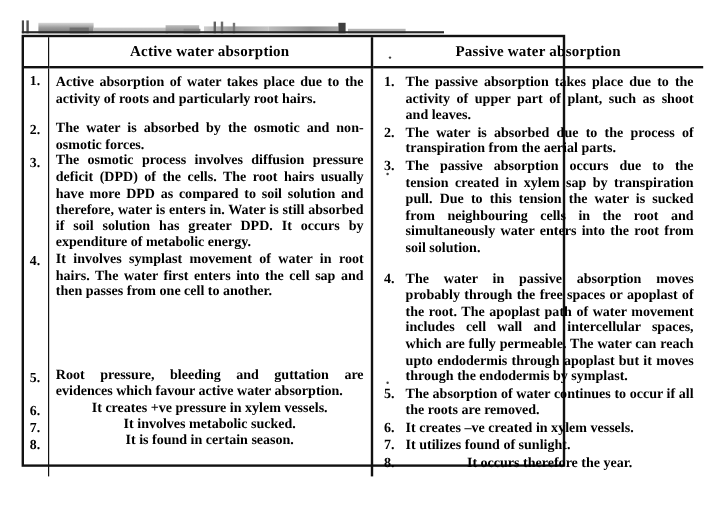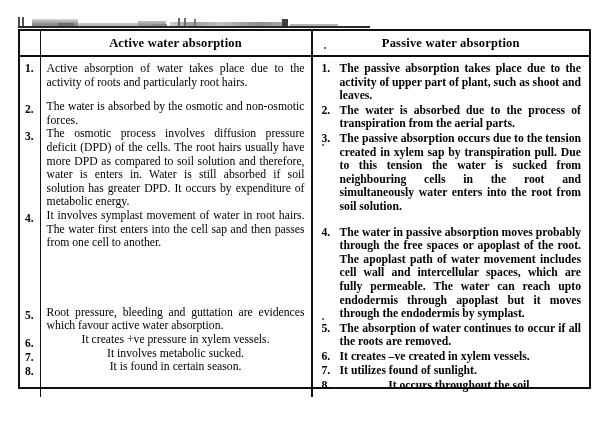--- a/index.html
+++ b/index.html
@@ -50,21 +50,21 @@
          background: linear-gradient(90deg,#bbbbbb 0%,#8e8e8e 60%,#a8a8a8 100%); }
   .sm13{ left: 264px; width: 6px;  height: 9px;  background: #3f3f3f; }
   .sm14{ left: 272px; width: 48px; height: 4px;  background: #b4b4b4; }
   .sm15{ left: 0px;   width: 352px;height: 2px;  background: #2a2a2a; }
 
   
   .table-wrap {
     position: absolute;
     left: 18px;
     top: 29px;
-    width: 573px;
+    width: 453px;
     height: 360px;
     box-sizing: border-box;
     border: 2px solid #111111;
     background: #ffffff;
   }
   .cmp-table {
     width: 100%;
     height: 100%;
     border-collapse: collapse;
     table-layout: fixed;
@@ -126,21 +126,21 @@
     font-weight: bold;
     line-height: 13px;
     white-space: nowrap;
   }
 
   
   .lcol-body {
     position: relative;
     font-size: 11.7px;
     line-height: 13.6px;
-    font-weight: normal;
+    font-weight: bold;
     text-align: justify;
     text-justify: inter-word;
   }
   .lcol-body p {
     margin: 0;
     padding: 0;
   }
   .lcol-body p.gap-top { margin-top: 11px; }
   .lcol-body p.gap-big { margin-top: 56px; }
 
@@ -278,21 +278,21 @@
               <span class="rtext">It creates –ve created in xylem vessels.</span>
             </div>
 
             <div class="ritem">
               <span class="rnum">7.</span>
               <span class="rtext">It utilizes found of sunlight.</span>
             </div>
 
             <div class="ritem">
               <span class="rnum">8.</span>
-              <span class="rtext">It occurs throughout the soil.</span>
+              <span class="rtext">It occurs therefore the year.</span>
             </div>
 
           </div>
         </td>
       </tr>
     </tbody>
   </table>
 </div>
 
 <div class="speck speck-a"></div>

